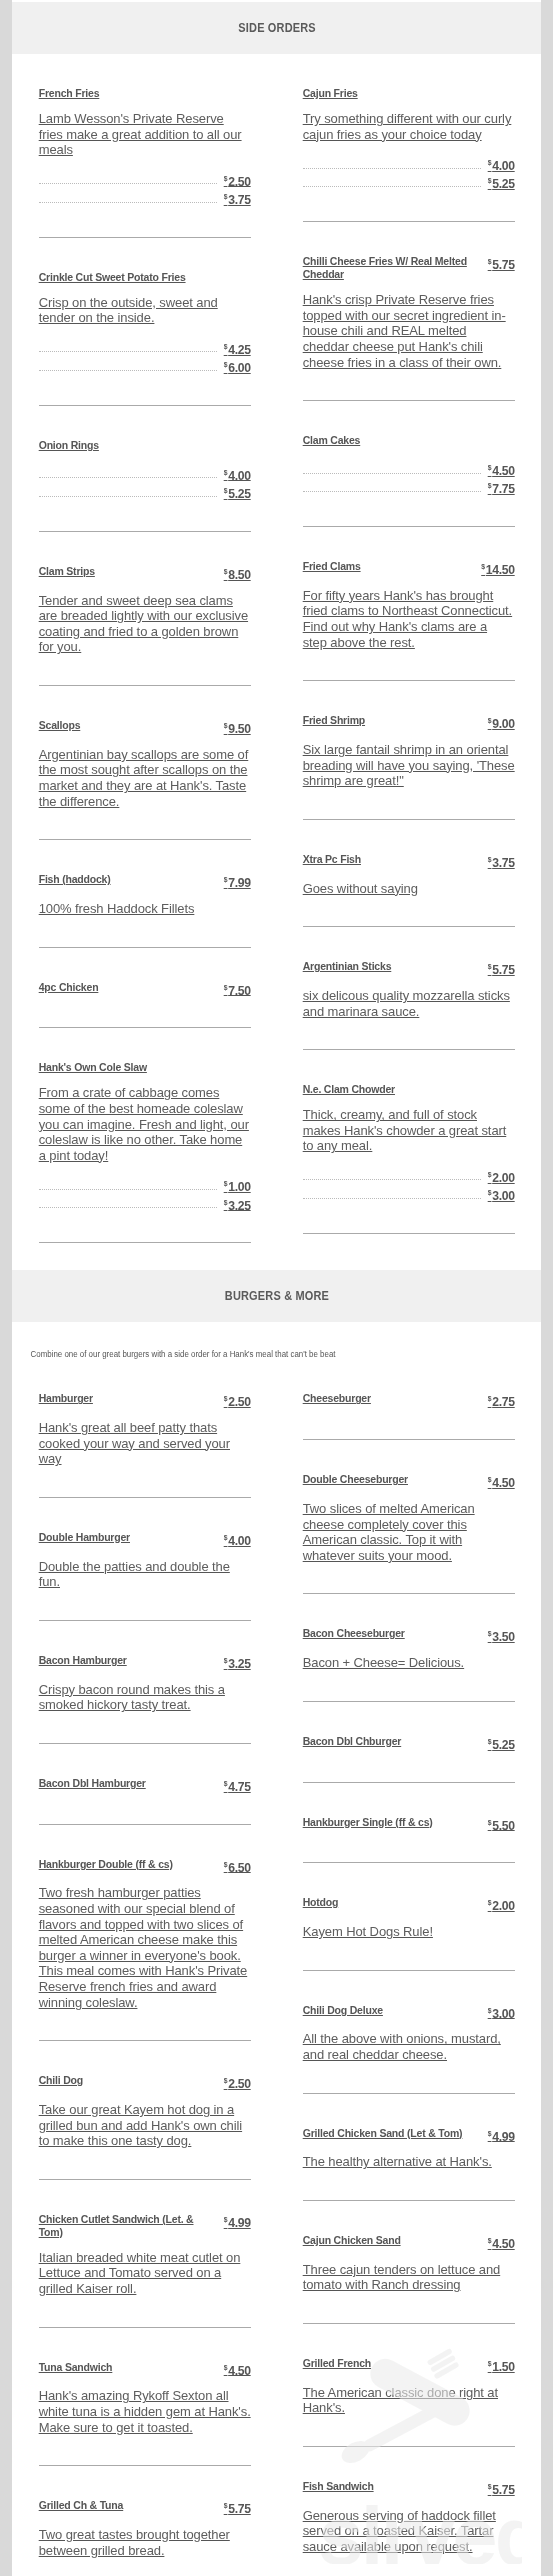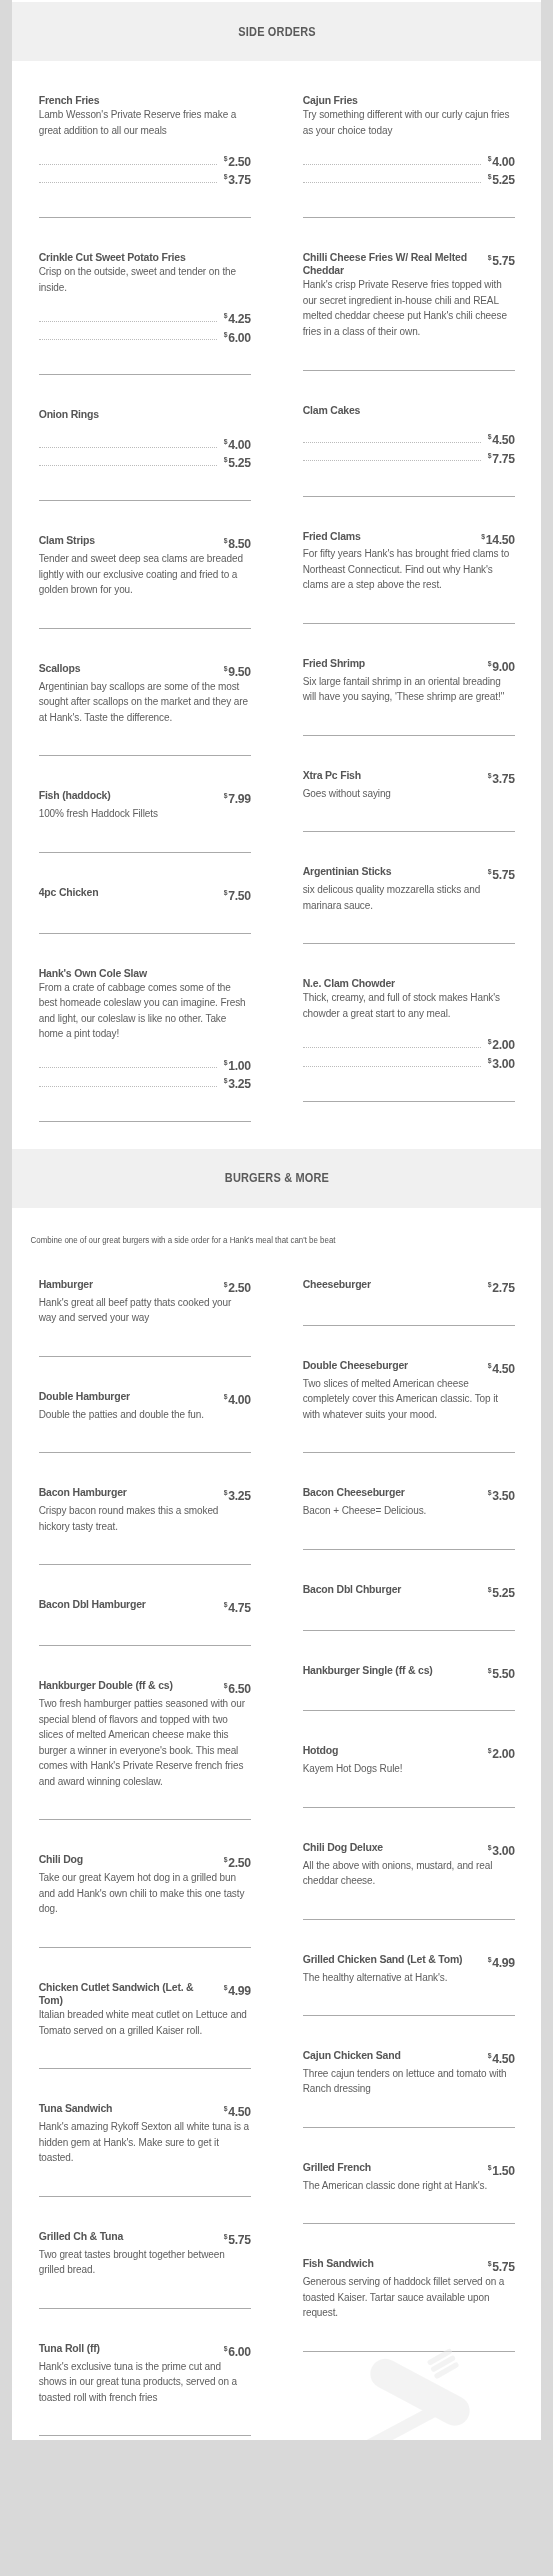--- a/index.html
+++ b/index.html
@@ -1,30 +1,30 @@
 <!DOCTYPE html>
 <html style="font-size:11px"><head>
 <meta charset="utf-8">
 <style>
   * { box-sizing: border-box; margin: 0; padding: 0; }
   html, body { width: 553px; background: #d9d9d9; }
   body { font-family: "Liberation Sans", sans-serif; color: #555; }
   .card { position: relative; margin-left: 12.2px; width: 529px; background: #fff; padding-bottom: 4.1px; overflow: hidden; }
-  .section-band { background: #f0f0f0; height: 59px; display: flex; align-items: center; justify-content: center; }
+  .section-band { background: #f0f0f0; height: 52px; display: flex; align-items: center; justify-content: center; }
   .section-band.first { margin-top: 2px; }
   .section-title { font-size: 12.2px; font-weight: bold; letter-spacing: 0.2px; color: #5a5a5a; transform: scaleX(0.9); text-transform: uppercase; }
   .section-desc { font-size: 8.5px; color: #555; padding: 0 0 0 20px; margin-top: 27px; transform: scaleX(0.93); transform-origin: left; white-space: nowrap; }
-  .columns { display: flex; padding: 0 26.5px; justify-content: space-between; }
+  .columns { display: flex; padding: 0 26.5px; justify-content: space-between; text-decoration: underline; }
   .col { width: 212px; }
   .item { border-bottom: 0.7px solid #aaa; padding-top: 33px; padding-bottom: 30px; }
   .item-head { display: flex; justify-content: space-between; align-items: flex-start; }
   .item-name { font-size: 10.5px; font-weight: bold; color: #555; line-height: 13px; letter-spacing: -0.2px; max-width: 170px; }
   .item-price, .opt-price { font-size: 12.2px; font-weight: bold; color: #555; white-space: nowrap; letter-spacing: -0.3px; line-height: 13px; }
   .item-price sup, .opt-price sup { font-size: 6.8px; vertical-align: 4.8px; letter-spacing: 0; margin-right: 0.7px; }
-  .item-desc { font-size: 10px; line-height: 15.6px; color: #5d5d5d; margin-top: 0; letter-spacing: -0.1px; }
+  .item-desc { font-size: 13px; line-height: 15.6px; color: #5d5d5d; margin-top: 11px; letter-spacing: -0.1px; }
   .options { margin-top: 12.2px; }
   .opt-row { display: flex; align-items: flex-end; height: 18.4px; }
   .dots { flex: 1; border-bottom: 1.4px dotted #bbb; margin: 0 6.8px 4.1px 0; height: 0.7px; }
   .section-gap { height: 27px; }
   .watermark { position: absolute; left: 306px; top: 2340px; width: 204px; height: 224px; pointer-events: none; opacity: 0.55; }
 </style>
 </head>
 <body>
 
 <div class="card" id="card">

